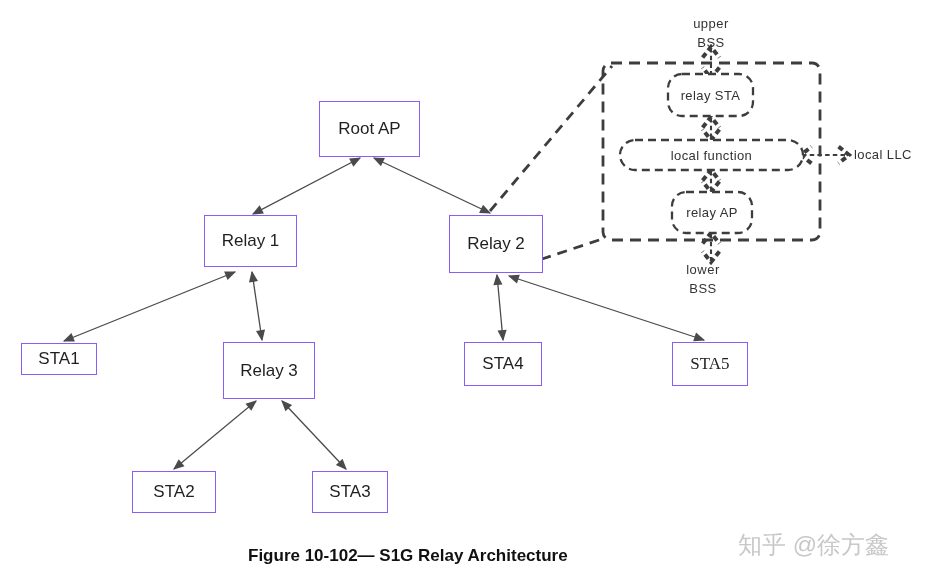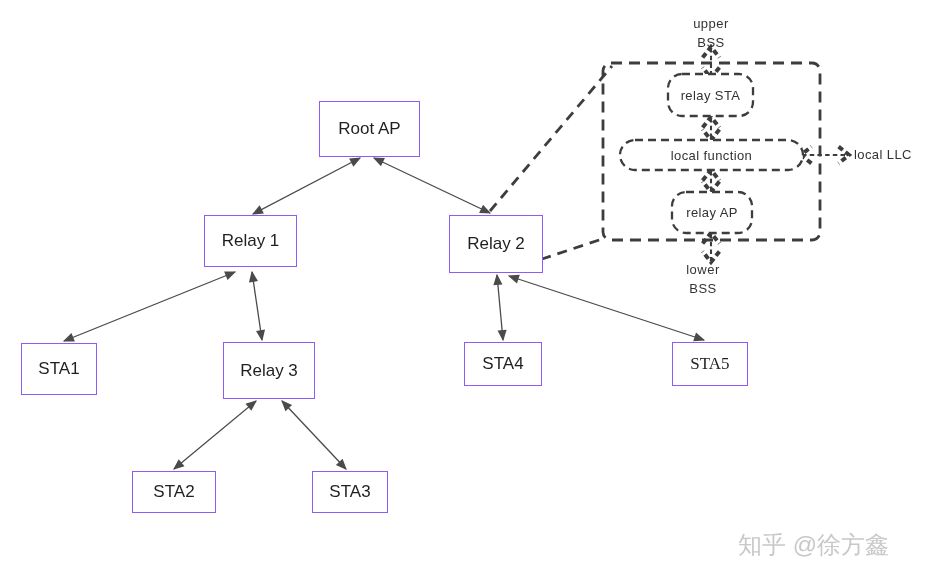--- a/index.html
+++ b/index.html
@@ -62,21 +62,21 @@
   <div id="nodes-layer">
       <div class="node" style="left: 319px; top: 101px; width: 101px; height: 56px;">
         <span>Root AP</span>
       </div>
       <div class="node" style="left: 204px; top: 215px; width: 93px; height: 52px; text-align: center;">
         <span>Relay 1</span>
       </div>
       <div class="node" style="left: 449px; top: 215px; width: 94px; height: 58px;">
         <span>Relay 2</span>
       </div>
-      <div class="node" style="left: 21px; top: 343px; width: 76px; height: 52px;">
+      <div class="node" style="left: 21px; top: 343px; width: 76px; height: 32px;">
         <span>STA1</span>
       </div>
       <div class="node" style="left: 223px; top: 342px; width: 92px; height: 57px;">
         <span>Relay 3</span>
       </div>
       <div class="node" style="left: 464px; top: 342px; width: 78px; height: 44px;">
         <span>STA4</span>
       </div>
       <div class="node" style="left: 672px; top: 342px; width: 76px; height: 44px; font-family: Liberation Serif, serif;">
         <span>STA5</span>
@@ -99,15 +99,16 @@
     <div>BSS</div>
   </div>
 
   <div class="bss-label" style="left:653px;top:260px;">
     <div>lower</div>
     <div>BSS</div>
   </div>
 
   <div class="side-label" style="left:854px;top:147px;">local LLC</div>
 
+  <div class="caption">Figure 10-102— S1G Relay Architecture</div>
 
   <div class="watermark">知乎 @徐方鑫</div>
 </div>
 
 </body></html>

